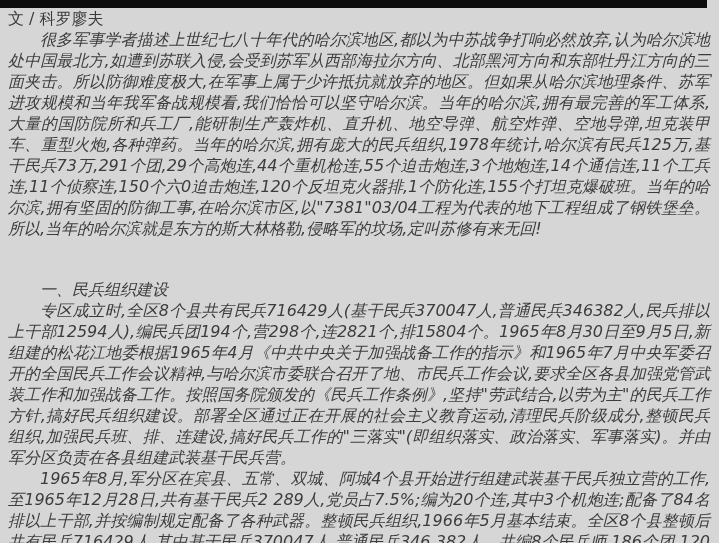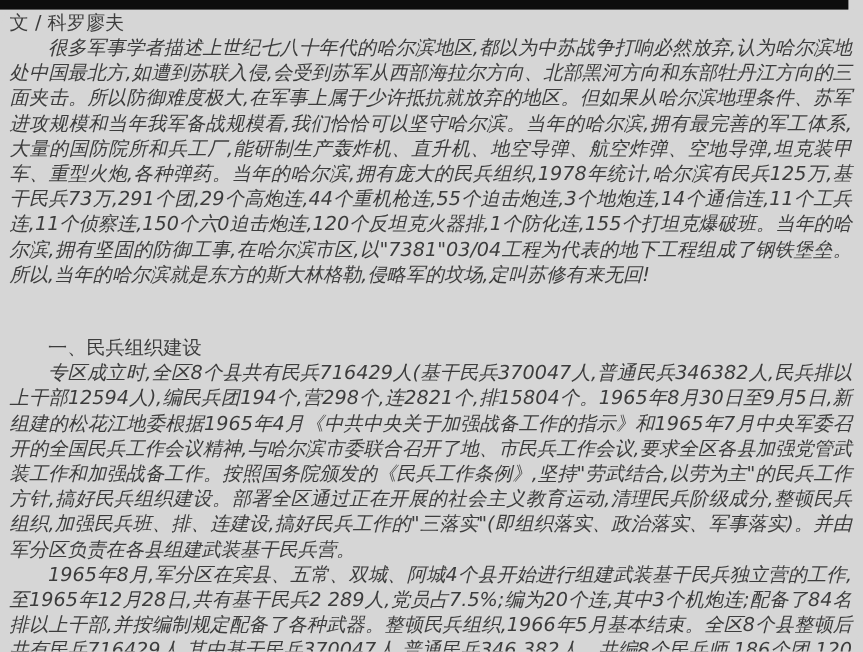--- a/index.html
+++ b/index.html
@@ -49,20 +49,21 @@
     text-indent: 0;
   }
   .para {
     text-indent: 2em;
     font-style: italic;
   }
   .section-heading {
     margin-top: 40px !important;
     text-indent: 2em;
     text-align: right;
+    font-style: italic;
   }
 </style>
 </head>
 <body>
 
 <div class="screen">
   <div class="top-bar"></div>
   <div class="content">
     <p class="byline">文 / 科罗廖夫</p>
     <p class="para">很多军事学者描述上世纪七八十年代的哈尔滨地区,都以为中苏战争打响必然放弃,认为哈尔滨地处中国最北方,如遭到苏联入侵,会受到苏军从西部海拉尔方向、北部黑河方向和东部牡丹江方向的三面夹击。所以防御难度极大,在军事上属于少许抵抗就放弃的地区。但如果从哈尔滨地理条件、苏军进攻规模和当年我军备战规模看,我们恰恰可以坚守哈尔滨。当年的哈尔滨,拥有最完善的军工体系,大量的国防院所和兵工厂,能研制生产轰炸机、直升机、地空导弹、航空炸弹、空地导弹,坦克装甲车、重型火炮,各种弹药。当年的哈尔滨,拥有庞大的民兵组织,1978年统计,哈尔滨有民兵125万,基干民兵73万,291个团,29个高炮连,44个重机枪连,55个迫击炮连,3个地炮连,14个通信连,11个工兵连,11个侦察连,150个六0迫击炮连,120个反坦克火器排,1个防化连,155个打坦克爆破班。当年的哈尔滨,拥有坚固的防御工事,在哈尔滨市区,以"7381"03/04工程为代表的地下工程组成了钢铁堡垒。所以,当年的哈尔滨就是东方的斯大林格勒,侵略军的坟场,定叫苏修有来无回!</p>

